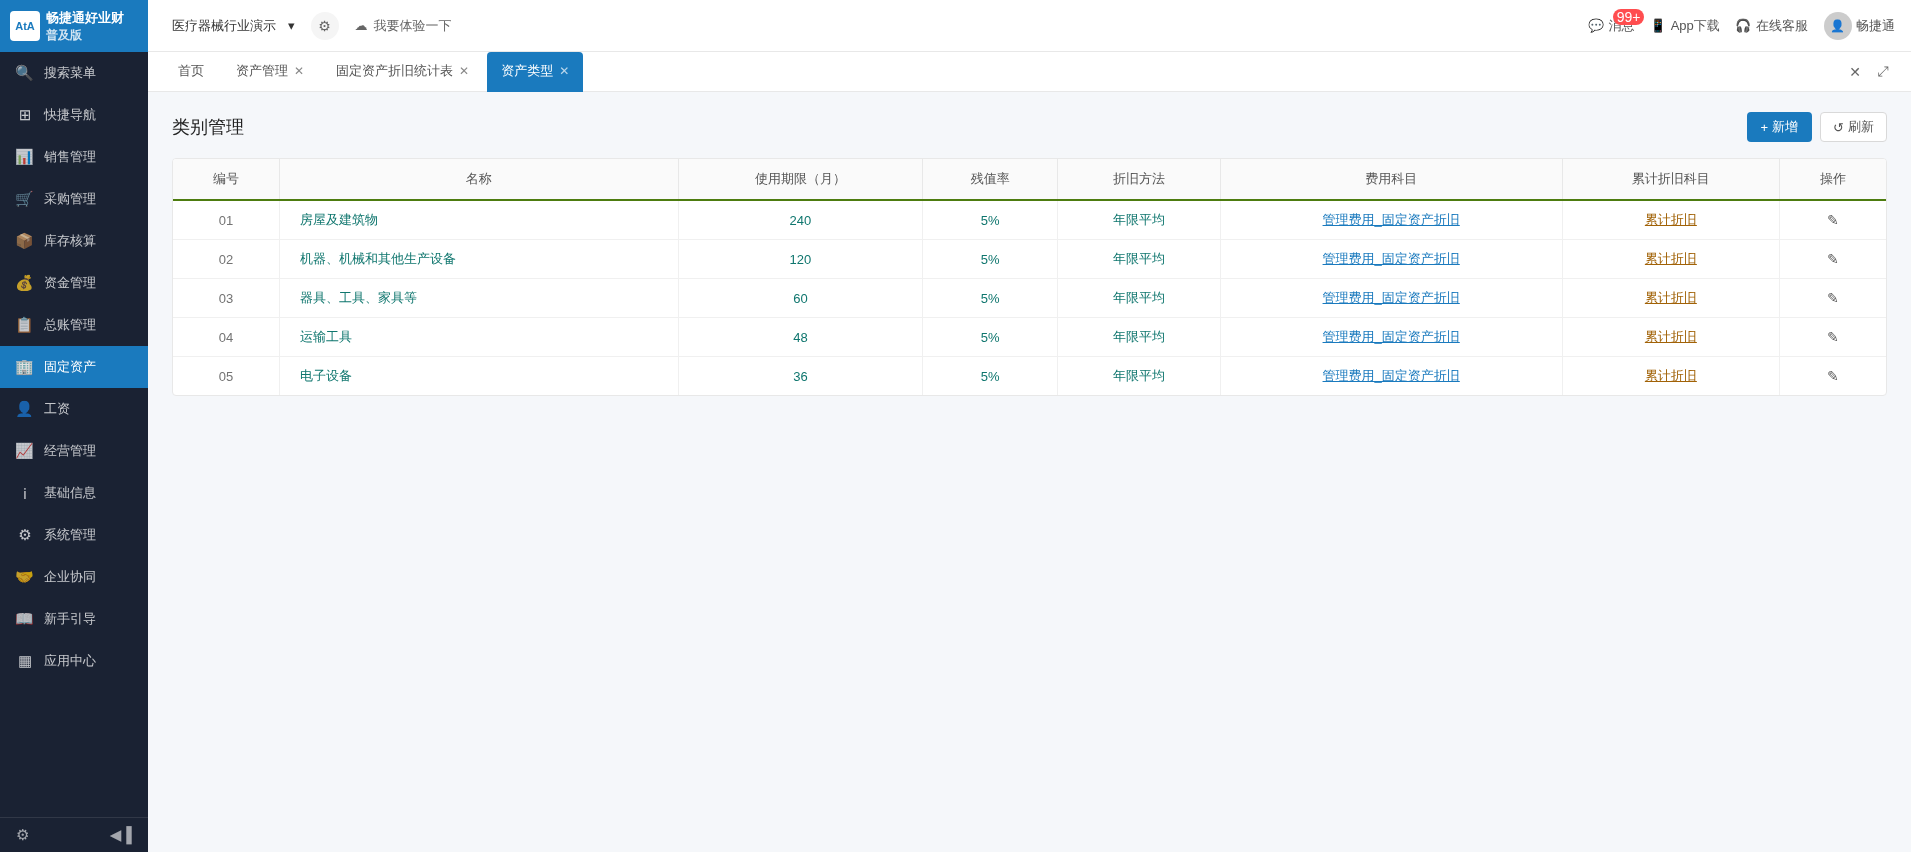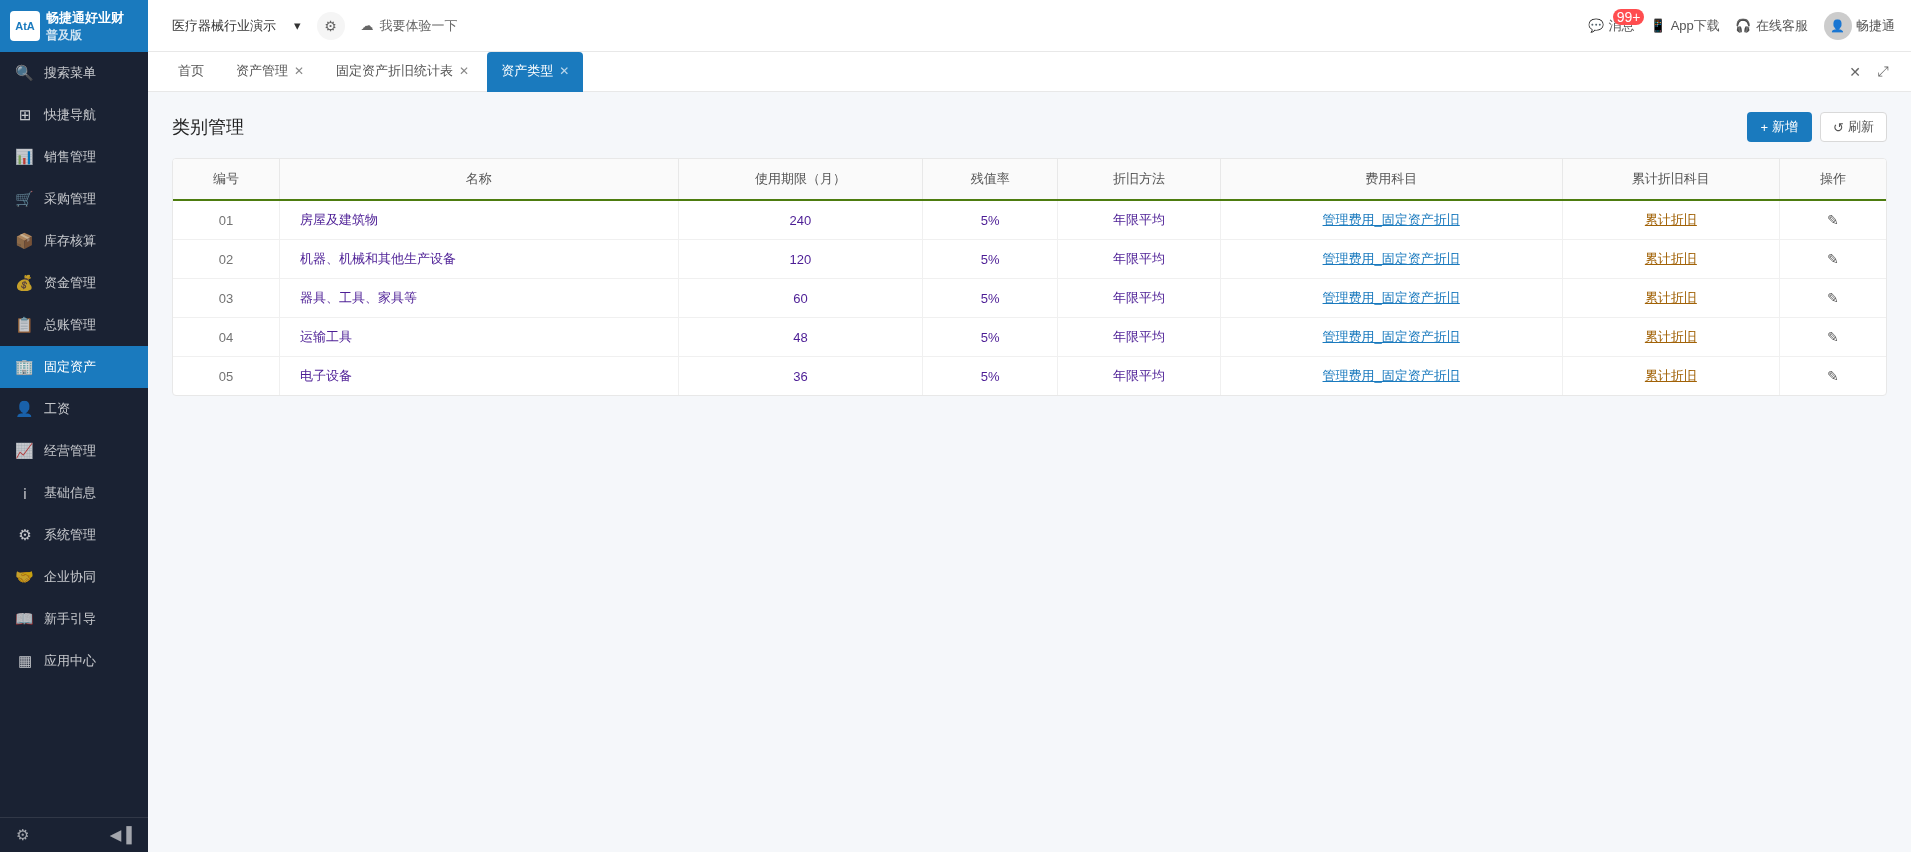--- a/index.html
+++ b/index.html
@@ -106,21 +106,21 @@
       padding: 0 16px;
     }
     .topbar-left {
       display: flex;
       align-items: center;
       gap: 8px;
     }
     .topbar-selector {
       display: flex;
       align-items: center;
-      gap: 18px;
+      gap: 12px;
       font-size: 13px;
       color: #333;
       cursor: pointer;
       padding: 4px 8px;
       border-radius: 4px;
       text-align: center;
     }
     .topbar-gear {
       width: 28px;
       height: 28px;
@@ -309,21 +309,21 @@
     }
     thead th:last-child { border-right: none; }
     tbody tr {
       border-bottom: 1px solid #f0f0f0;
       transition: background 0.15s;
     }
     tbody tr:last-child { border-bottom: none; }
     tbody td {
       padding: 10px 12px;
       font-size: 13px;
-      color: #4c1d95;
+      color: #0f766e;
       text-align: center;
       border-right: 1px solid #f0f0f0;
     }
     tbody td:last-child { border-right: none; }
     .td-code { color: #737373; font-weight: 500; }
     .td-name { text-align: left; padding-left: 20px; }
     .td-expense { color: #1a7abe; text-decoration: underline; cursor: pointer; }
     .td-accu { color: #a16207; text-decoration: underline; cursor: pointer; }
     .td-action { color: #888; }
     .edit-icon { cursor: pointer; color: #555; font-size: 14px; }

